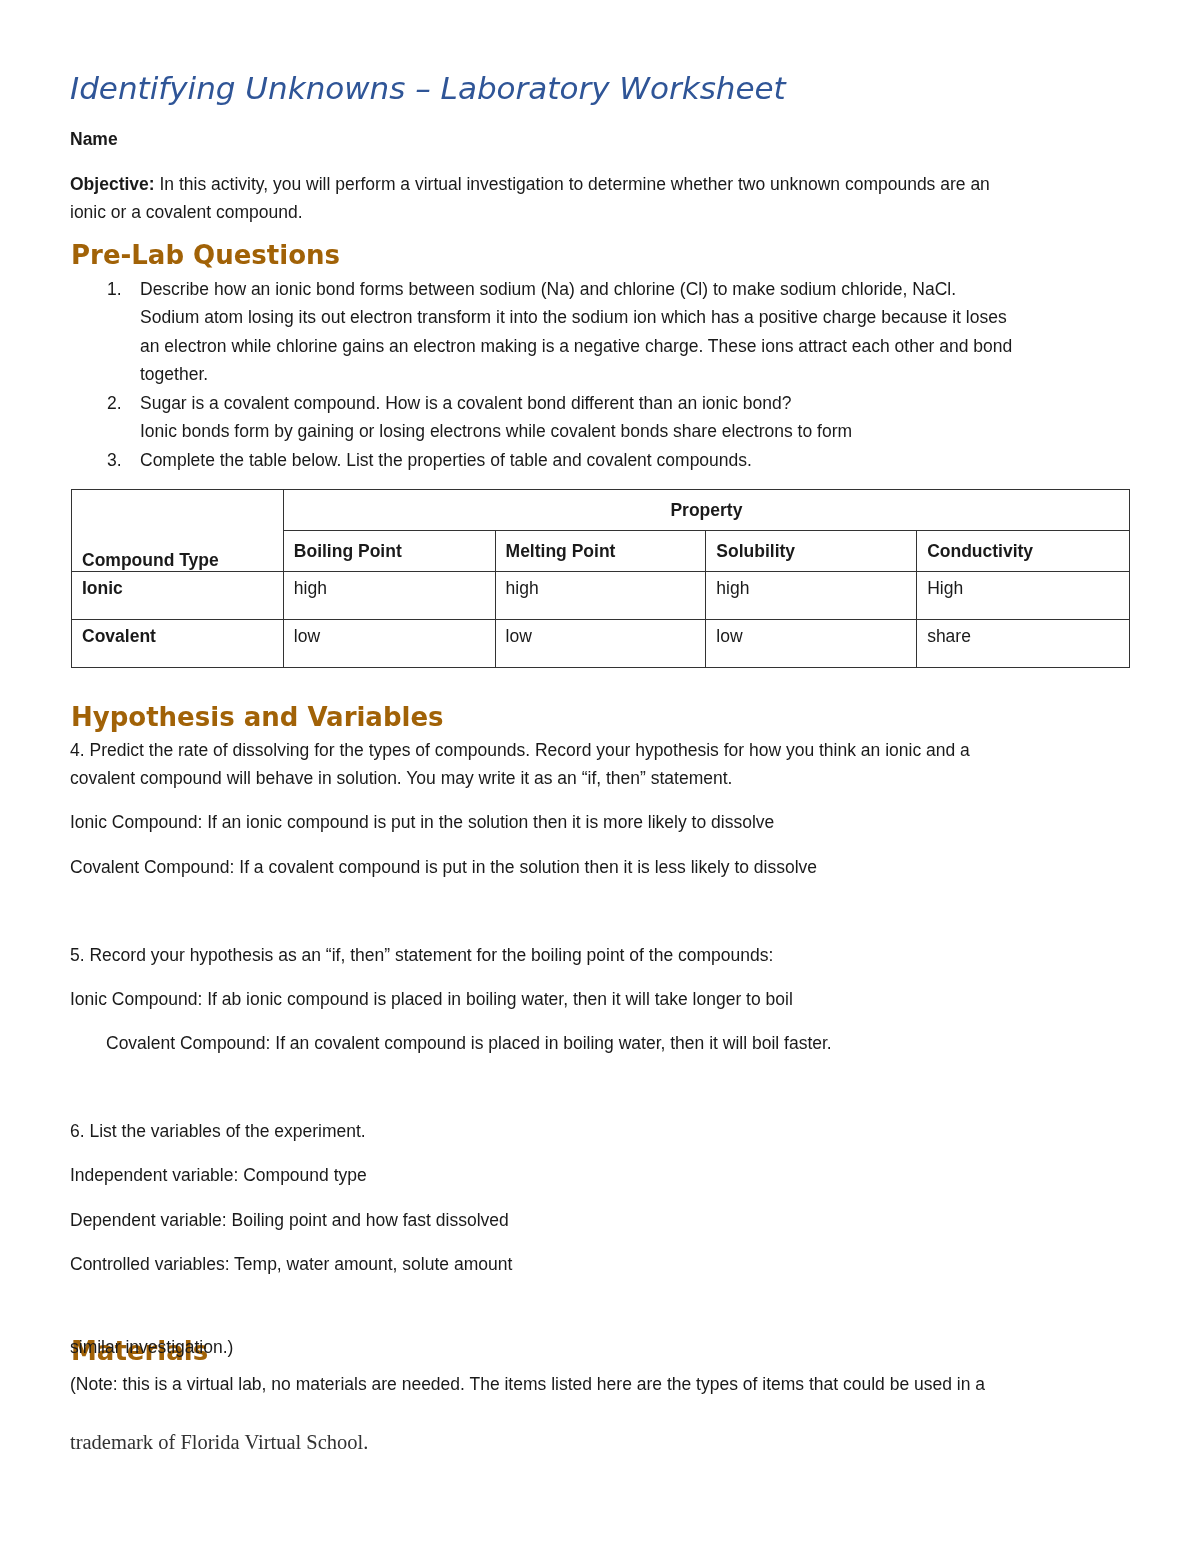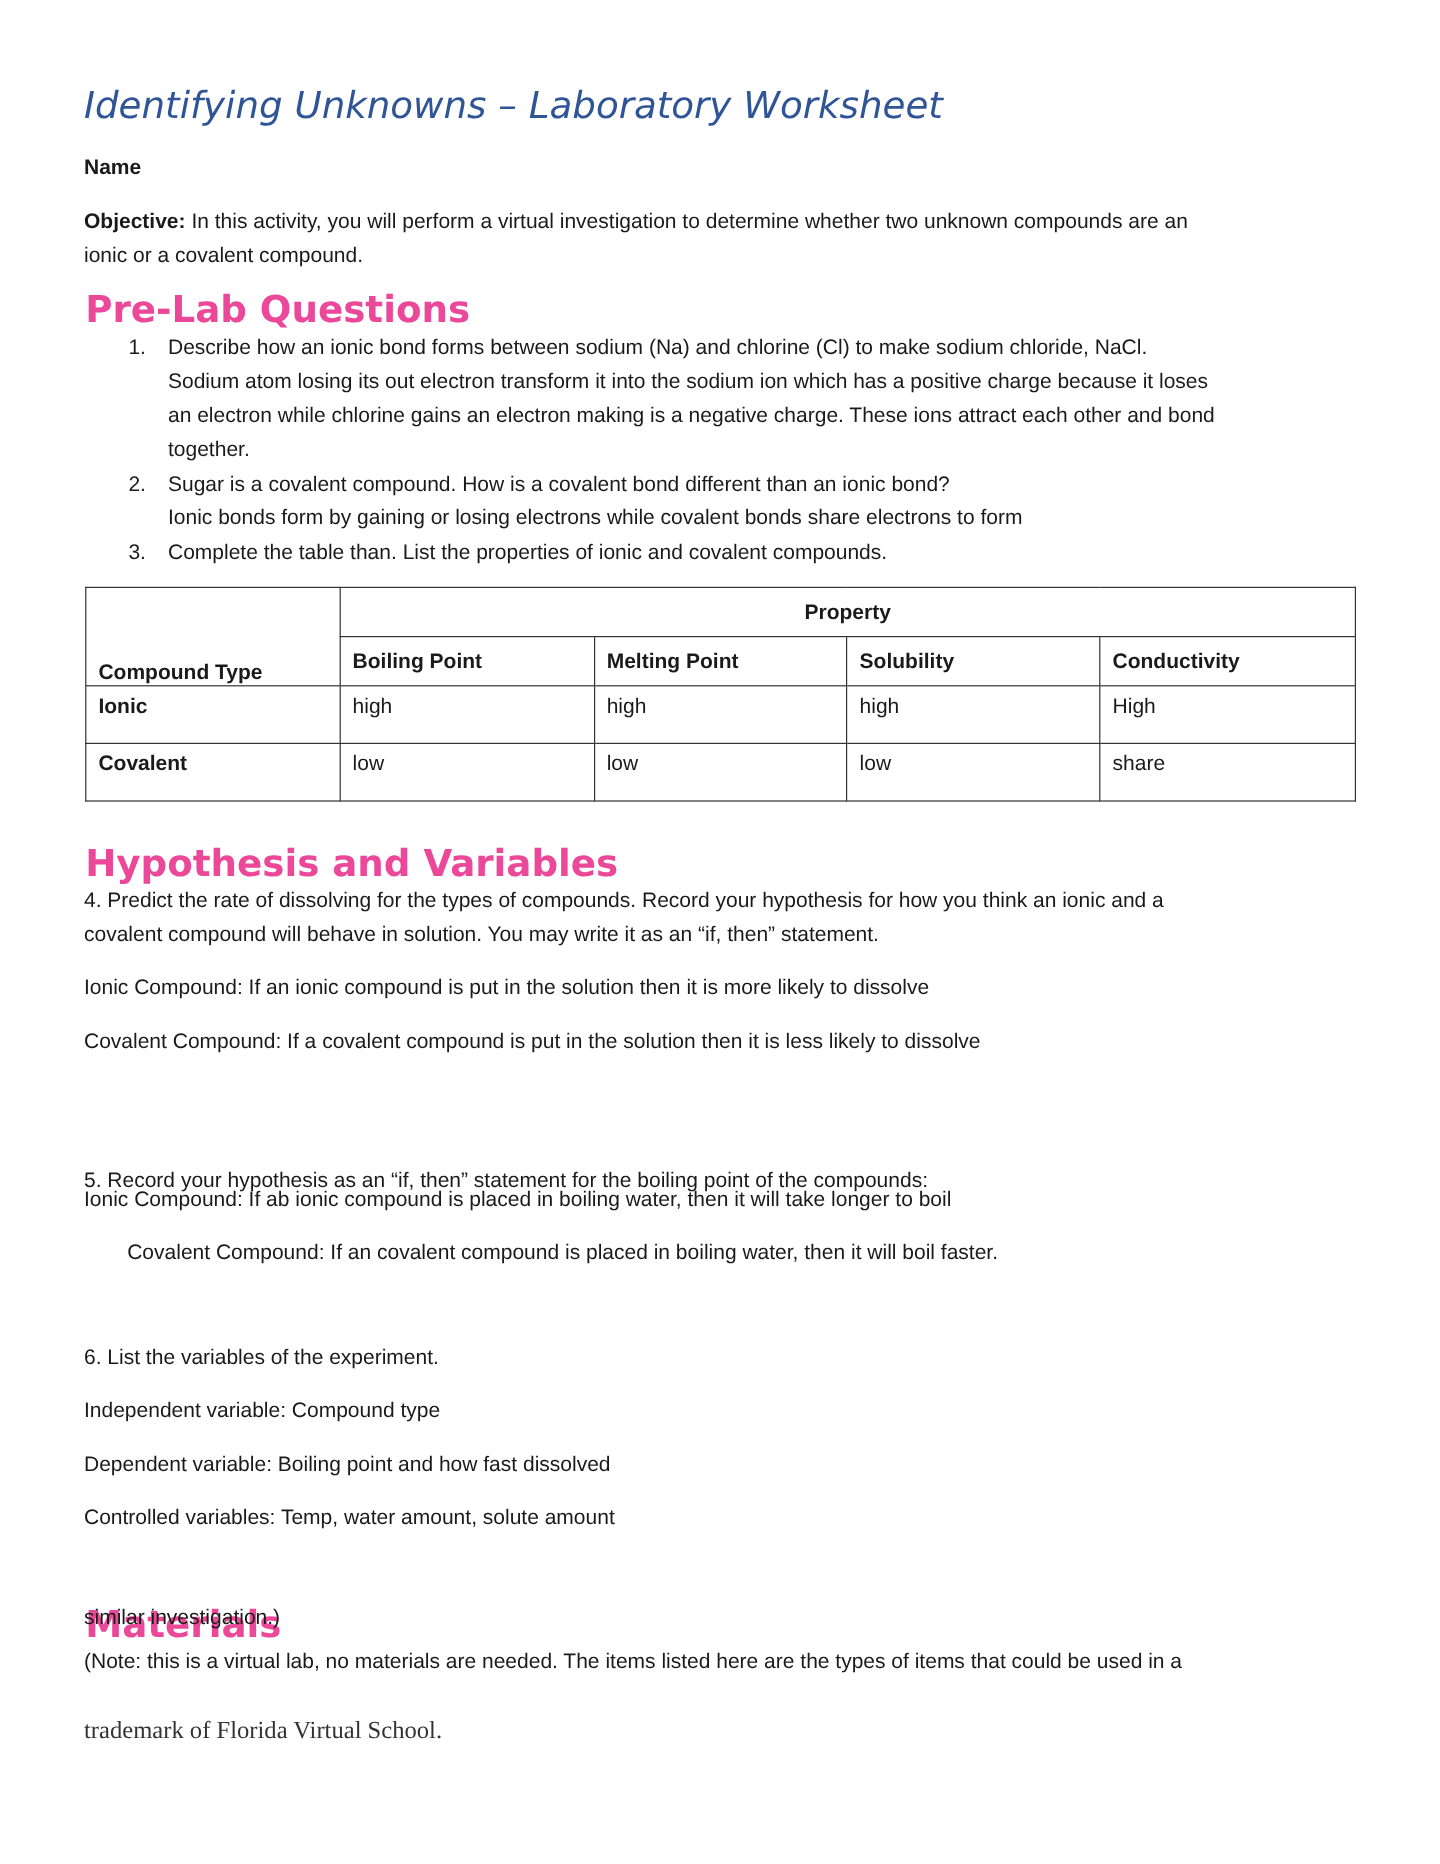--- a/index.html
+++ b/index.html
@@ -1,20 +1,20 @@
 <!DOCTYPE html>
 <html><head>
 <meta charset="utf-8">
 <style>
   html, body { margin: 0; padding: 0; background: #ffffff; }
   body { width: 1200px; height: 1553px; position: relative; overflow: hidden;
          font-family: "Liberation Sans", "DejaVu Sans", sans-serif; color: #1a1a1a; }
   .abs { position: absolute; }
   .title { left: 70px; top: 70px; font-size: 31px; color: #2f5597; font-family: "DejaVu Sans", sans-serif; font-weight: normal; letter-spacing: 0px; white-space: nowrap; font-style: italic; }
-  .h2 { left: 71px; font-size: 31px; font-weight: bold; color: #ec4899; font-family: "DejaVu Sans", sans-serif; white-space: nowrap; }
+  .h2 { left: 71px; font-size: 26px; font-weight: bold; color: #a16207; font-family: "DejaVu Sans", sans-serif; white-space: nowrap; }
   .p { left: 70px; font-size: 17.5px; line-height: 28.5px; white-space: nowrap; }
   .b { font-weight: bold; }
   .ol-num { position: absolute; left: 107px; font-size: 17.5px; }
   .ind { left: 140px; }
   table.props { position: absolute; left: 71px; top: 489px; width: 1059px; border-collapse: collapse; font-size: 17.5px; }
   table.props td { border: 1.5px solid #333; padding: 0 10px; vertical-align: middle; }
   table.props tr.r1 td { height: 40px; }
   table.props tr.r2 td { height: 40px; }
   table.props tr.r3 td, table.props tr.r4 td { height: 41px; vertical-align: top; padding-top: 6px; }
   td.ct { vertical-align: bottom !important; padding-bottom: 0; font-weight: bold; }
@@ -47,21 +47,21 @@
   <div class="abs p ind" style="top:360px;">together.</div>
 
   <div class="abs p" style="top:389px; left:0; width:1200px;">
     <span class="ol-num">2.</span>
     <span style="position:absolute; left:140px;">Sugar is a covalent compound. How is a covalent bond different than an ionic bond?</span>
   </div>
   <div class="abs p ind" style="top:417px;">Ionic bonds form by gaining or losing electrons while covalent bonds share electrons to form</div>
 
   <div class="abs p" style="top:446px; left:0; width:1200px;">
     <span class="ol-num">3.</span>
-    <span style="position:absolute; left:140px;">Complete the table than. List the properties of ionic and covalent compounds.</span>
+    <span style="position:absolute; left:140px;">Complete the table below. List the properties of table and covalent compounds.</span>
   </div>
 
   <table class="props">
     <colgroup>
       <col style="width:212px">
         <col style="width:212px">
         <col style="width:211px">
         <col style="width:211px">
         <col style="width:213px">
     </colgroup>
@@ -92,21 +92,21 @@
     </tr>
   </tbody>
     </table>
 
   <div class="abs h2" style="top:702px;">Hypothesis and Variables</div>
   <div class="abs p" style="top:736px;">4. Predict the rate of dissolving for the types of compounds. Record your hypothesis for how you think an ionic and a</div>
   <div class="abs p" style="top:764px;">covalent compound will behave in solution. You may write it as an “if, then” statement.</div>
   <div class="abs p" style="top:808px;">Ionic Compound: If an ionic compound is put in the solution then it is more likely to dissolve</div>
   <div class="abs p" style="top:853px;">Covalent Compound: If a covalent compound is put in the solution then it is less likely to dissolve</div>
 
-  <div class="abs p" style="top:941px;margin-top:28px;">5. Record your hypothesis as an “if, then” statement for the boiling point of the compounds:</div>
+  <div class="abs p" style="top:941px;">5. Record your hypothesis as an “if, then” statement for the boiling point of the compounds:</div>
   <div class="abs p" style="top:985px;">Ionic Compound:  If ab ionic compound is placed in boiling water, then it will take longer to boil</div>
   <div class="abs p" style="top:1029px;margin-left:36px;">Covalent Compound: If an covalent compound is placed in boiling water, then it will boil faster.</div>
 
   <div class="abs p" style="top:1117px;">6. List the variables of the experiment.</div>
   <div class="abs p" style="top:1161px;">Independent variable: Compound type</div>
   <div class="abs p" style="top:1206px;">Dependent variable: Boiling point and how fast dissolved</div>
   <div class="abs p" style="top:1250px;">Controlled variables: Temp, water amount, solute amount</div>
 
   <div class="abs h2" style="top:1336px;">Materials</div>
   <div class="abs p" style="top:1370px;">(Note: this is a virtual lab, no materials are needed. The items listed here are the types of items that could be used in a</div>

